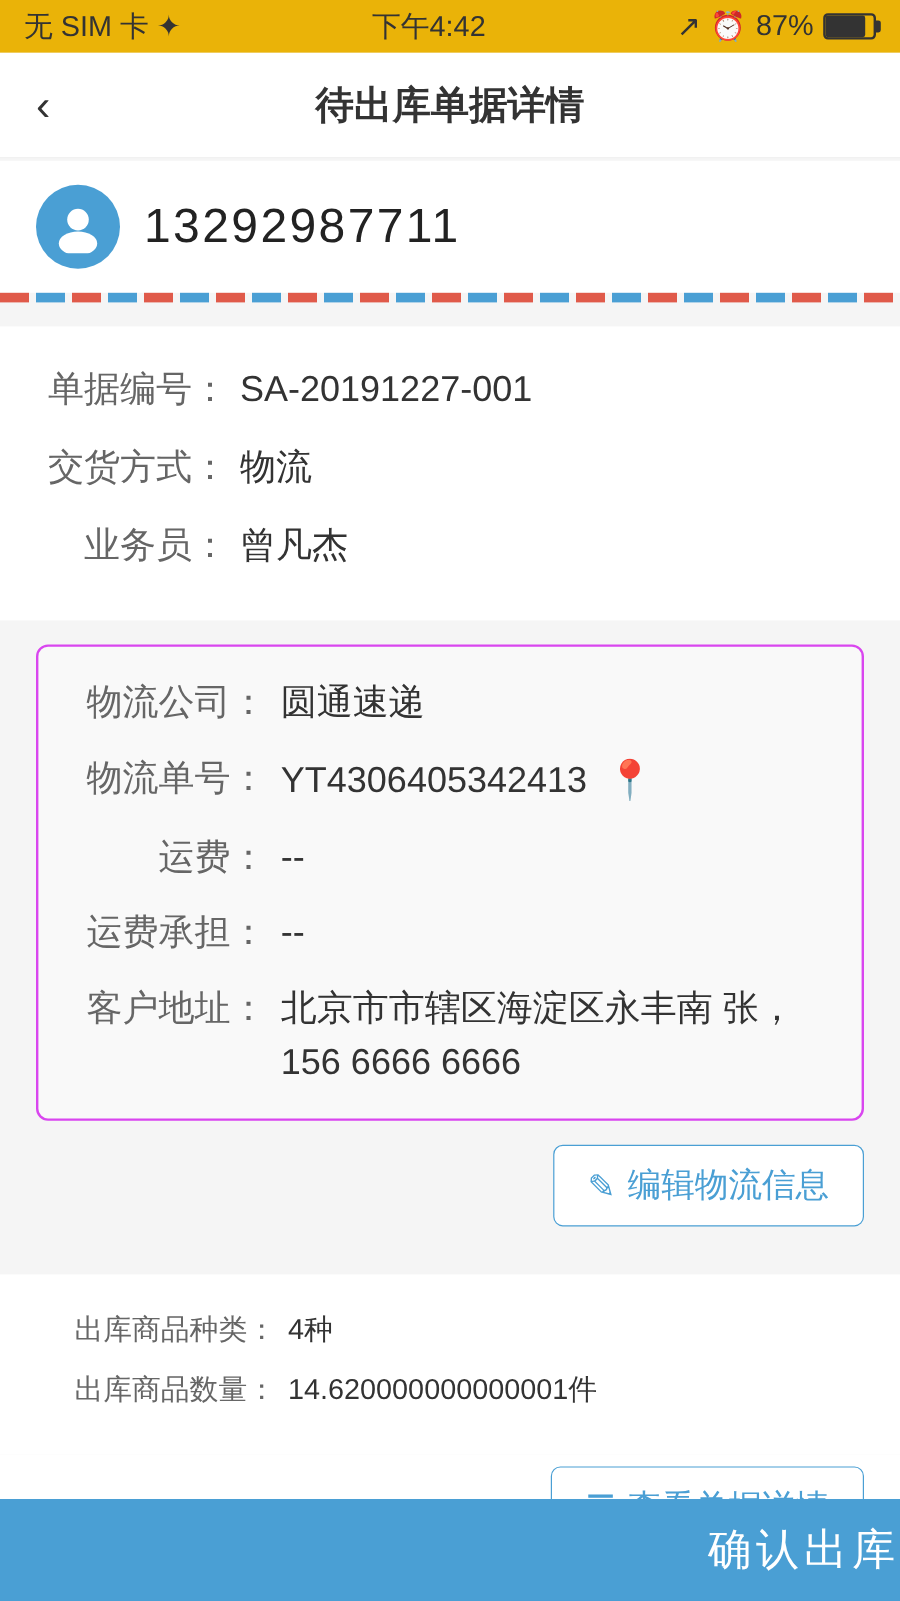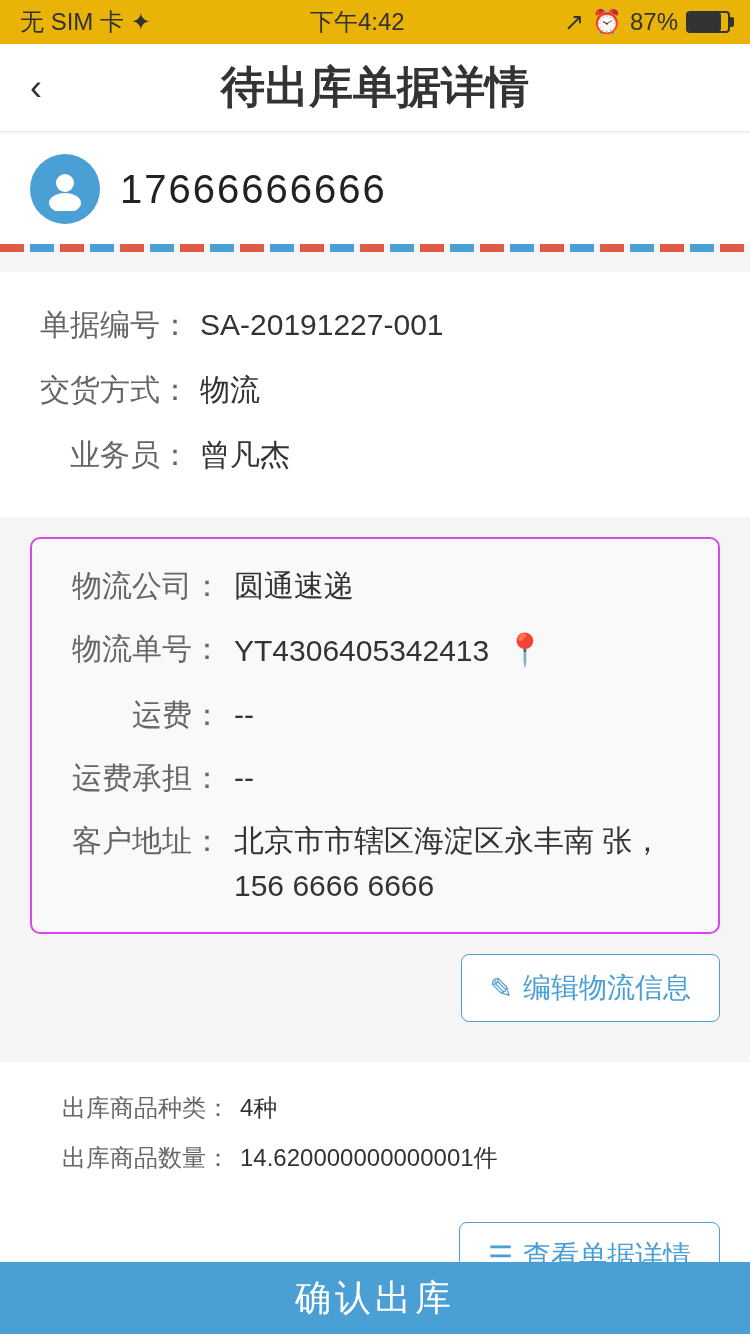--- a/index.html
+++ b/index.html
@@ -63,21 +63,21 @@
       border-bottom: 1px solid #eee;
     }
     .nav-back {
       position: absolute;
       left: 30px;
       font-size: 36px;
       color: #333;
       cursor: pointer;
     }
     .nav-title {
-      font-size: 44px;
+      font-size: 32px;
       font-weight: 600;
       color: #333;
     }
 
     
     .user-header {
       background: #fff;
       padding: 20px 30px;
       display: flex;
       align-items: center;
@@ -246,24 +246,24 @@
       min-height: 200px;
     }
 
     
     .confirm-bar {
       position: fixed;
       bottom: 0;
       left: 0;
       width: 750px;
       background: #4a9fd4;
-      height: 72px;
-      display: flex;
-      align-items: center;
-      justify-content: center;
+      height: 85px;
+      display: flex;
+      align-items: center;
+      justify-content: flex-end;
       cursor: pointer;
     }
     .confirm-btn-label {
       color: #fff;
       font-size: 36px;
       font-weight: 500;
       letter-spacing: 4px;
     }
 
     .page-wrapper {
@@ -298,21 +298,21 @@
     <div class="nav-title">待出库单据详情</div>
   </div>
 
   <div class="user-header">
     <div class="user-avatar">
       <svg viewBox="0 0 44 44" fill="none" xmlns="http://www.w3.org/2000/svg">
         <circle cx="22" cy="16" r="9" fill="white"></circle>
         <ellipse cx="22" cy="36" rx="16" ry="10" fill="white"></ellipse>
       </svg>
     </div>
-    <div class="user-phone">17666666666</div>
+    <div class="user-phone">13292987711</div>
   </div>
 
   <div class="dashed-divider"></div>
 
   <div class="info-section">
     <div class="info-row">
       <span class="info-label">单据编号：</span>
       <span class="info-value">SA-20191227-001</span>
     </div>
     <div class="info-row">

